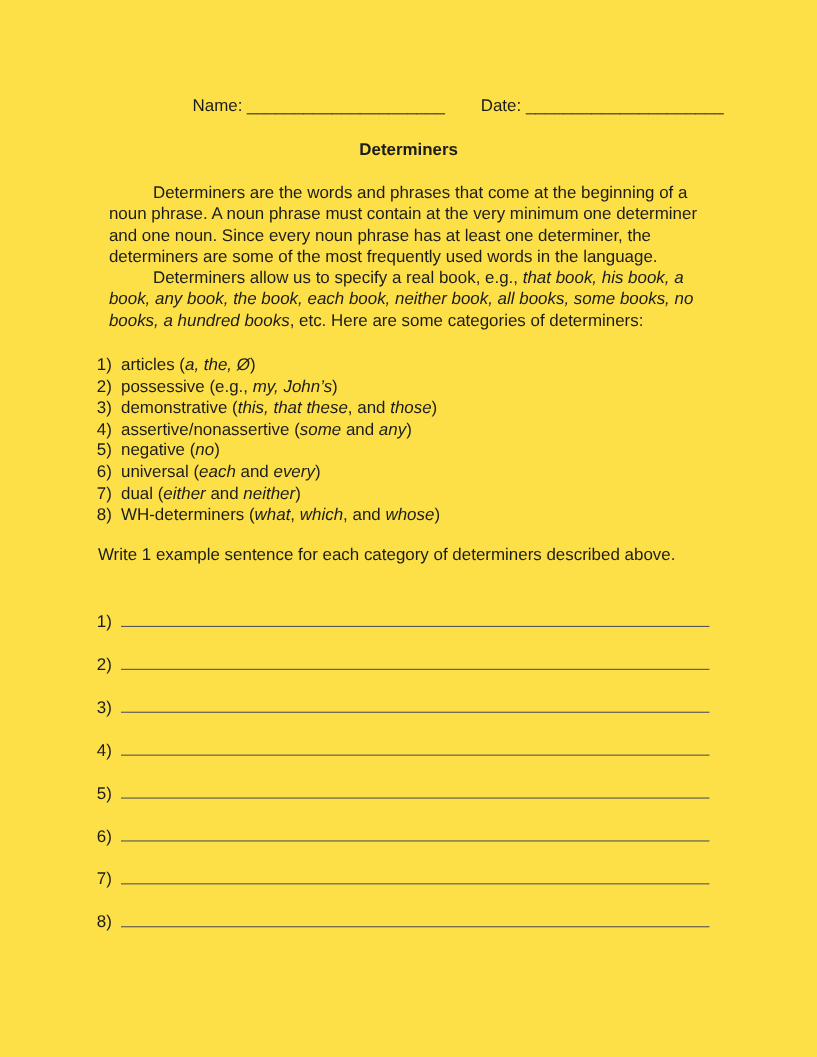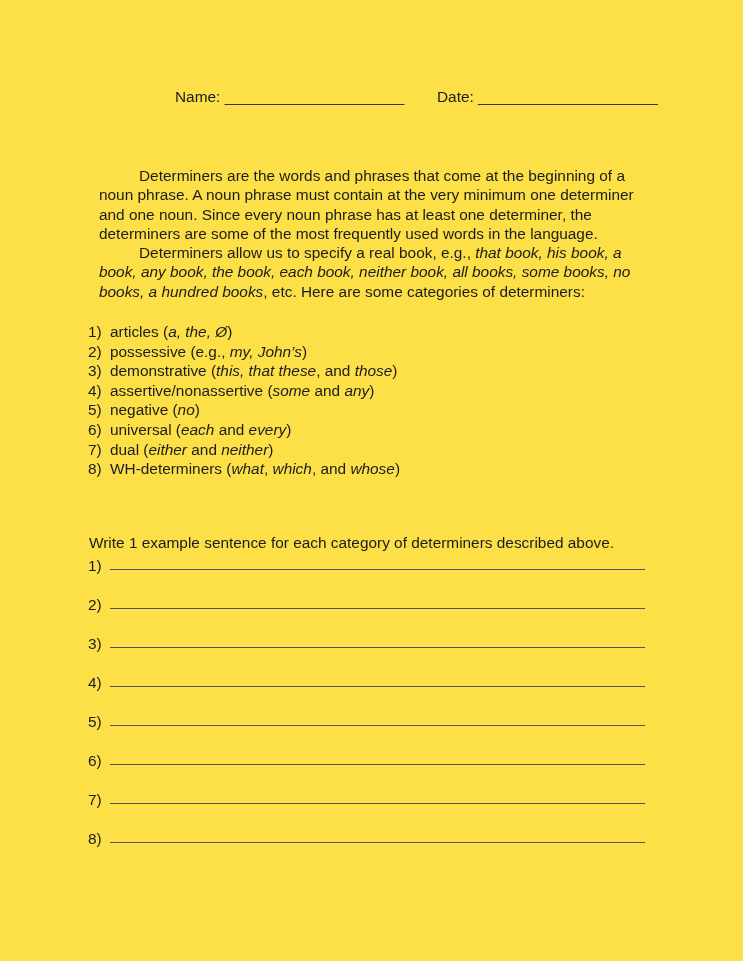--- a/index.html
+++ b/index.html
@@ -55,21 +55,21 @@
     left: 88px;
     width: 580px;
     line-height: 19.6px;
   }
   .cat-row { display: flex; }
   .cat-num { width: 22px; flex: none; }
   .cat-text { white-space: nowrap; }
 
   .instruction {
     position: absolute;
-    top: 533px;
+    top: 495px;
     left: 89px;
     width: 600px;
     white-space: nowrap;
   }
 
   .answers {
     position: absolute;
     top: 554px;
     left: 88px;
     width: 567px;
@@ -101,20 +101,21 @@
     <span class="name-group">
       <span>Name:</span>
       <span class="blank-chars">_____________________</span>
     </span>
     <span class="date-group">
       <span>Date:</span>
       <span class="blank-chars">_____________________</span>
     </span>
   </div>
 
+  <div class="title">Determiners</div>
 
   <div class="paras">
     <div class="para">
         <div class="line"><span>Determiners are the words and phrases that come at the beginning of a</span></div>
         <div class="line"><span>noun phrase. A noun phrase must contain at the very minimum one determiner</span></div>
         <div class="line"><span>and one noun. Since every noun phrase has at least one determiner, the</span></div>
         <div class="line"><span>determiners are some of the most frequently used words in the language.</span></div>
       </div>
     <div class="para">
         <div class="line"><span>Determiners allow us to specify a real book, e.g., </span><span class="it">that book, his book, a</span></div>

